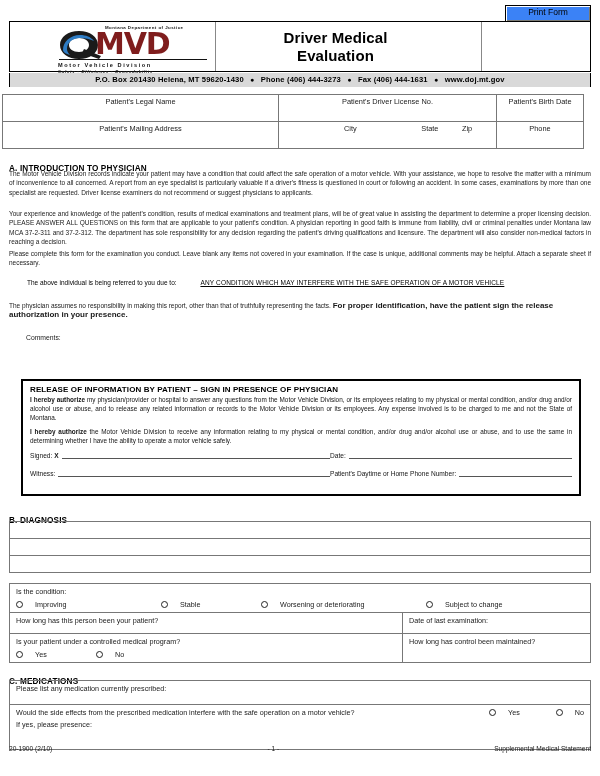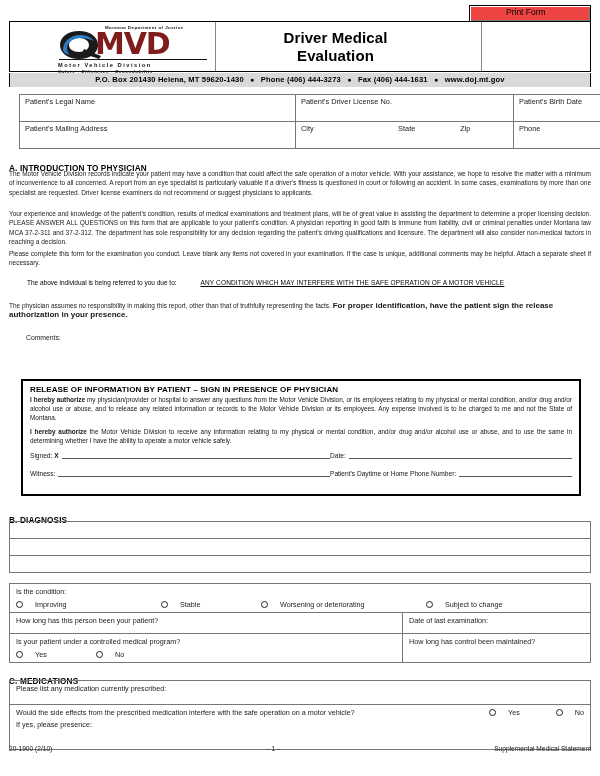--- a/index.html
+++ b/index.html
@@ -23,28 +23,28 @@
   
   .printbar {
     position: absolute;
     top: 5px; left: 0; right: 0;
     height: 18px;
   }
   .print-btn {
     position: absolute;
     right: 9px; top: 0;
     width: 84px; height: 15px;
-    background: #ef4444;
+    background: #3b82f6;
     border: 1px solid #000;
     box-shadow: inset 1px 1px 0 #ffffff, inset -1px -1px 0 #7a7a74;
     font-size: 8.5px;
     line-height: 13px;
+    text-align: center;
     color: #000;
     cursor: pointer;
-    padding-left: 36px;
   }
 
   
   .header {
     position: absolute;
     top: 21px; left: 9px;
     width: 582px;
     height: 51px;
     border: 1px solid #000;
     box-sizing: border-box;
@@ -148,26 +148,27 @@
     line-height: 14px;
     text-align: center;
     letter-spacing: 0.15px;
     white-space: nowrap;
   }
   .contact .sep { padding: 0 4px; font-size: 7px; }
 
   
   .ptable {
     position: absolute;
-    top: 94px; left: 19px;
+    top: 94px; left: 2px;
     width: 582px;
     border: 1px solid #777;
     border-collapse: collapse;
     box-sizing: border-box;
     font-size: 7.4px;
+    text-align: center;
   }
   .ptable td {
     border: 1px solid #777;
     height: 22px;
     padding: 2px 5px;
     vertical-align: top;
     color: #1a1a1a;
   }
   .subfield { display: inline-block; }
 

